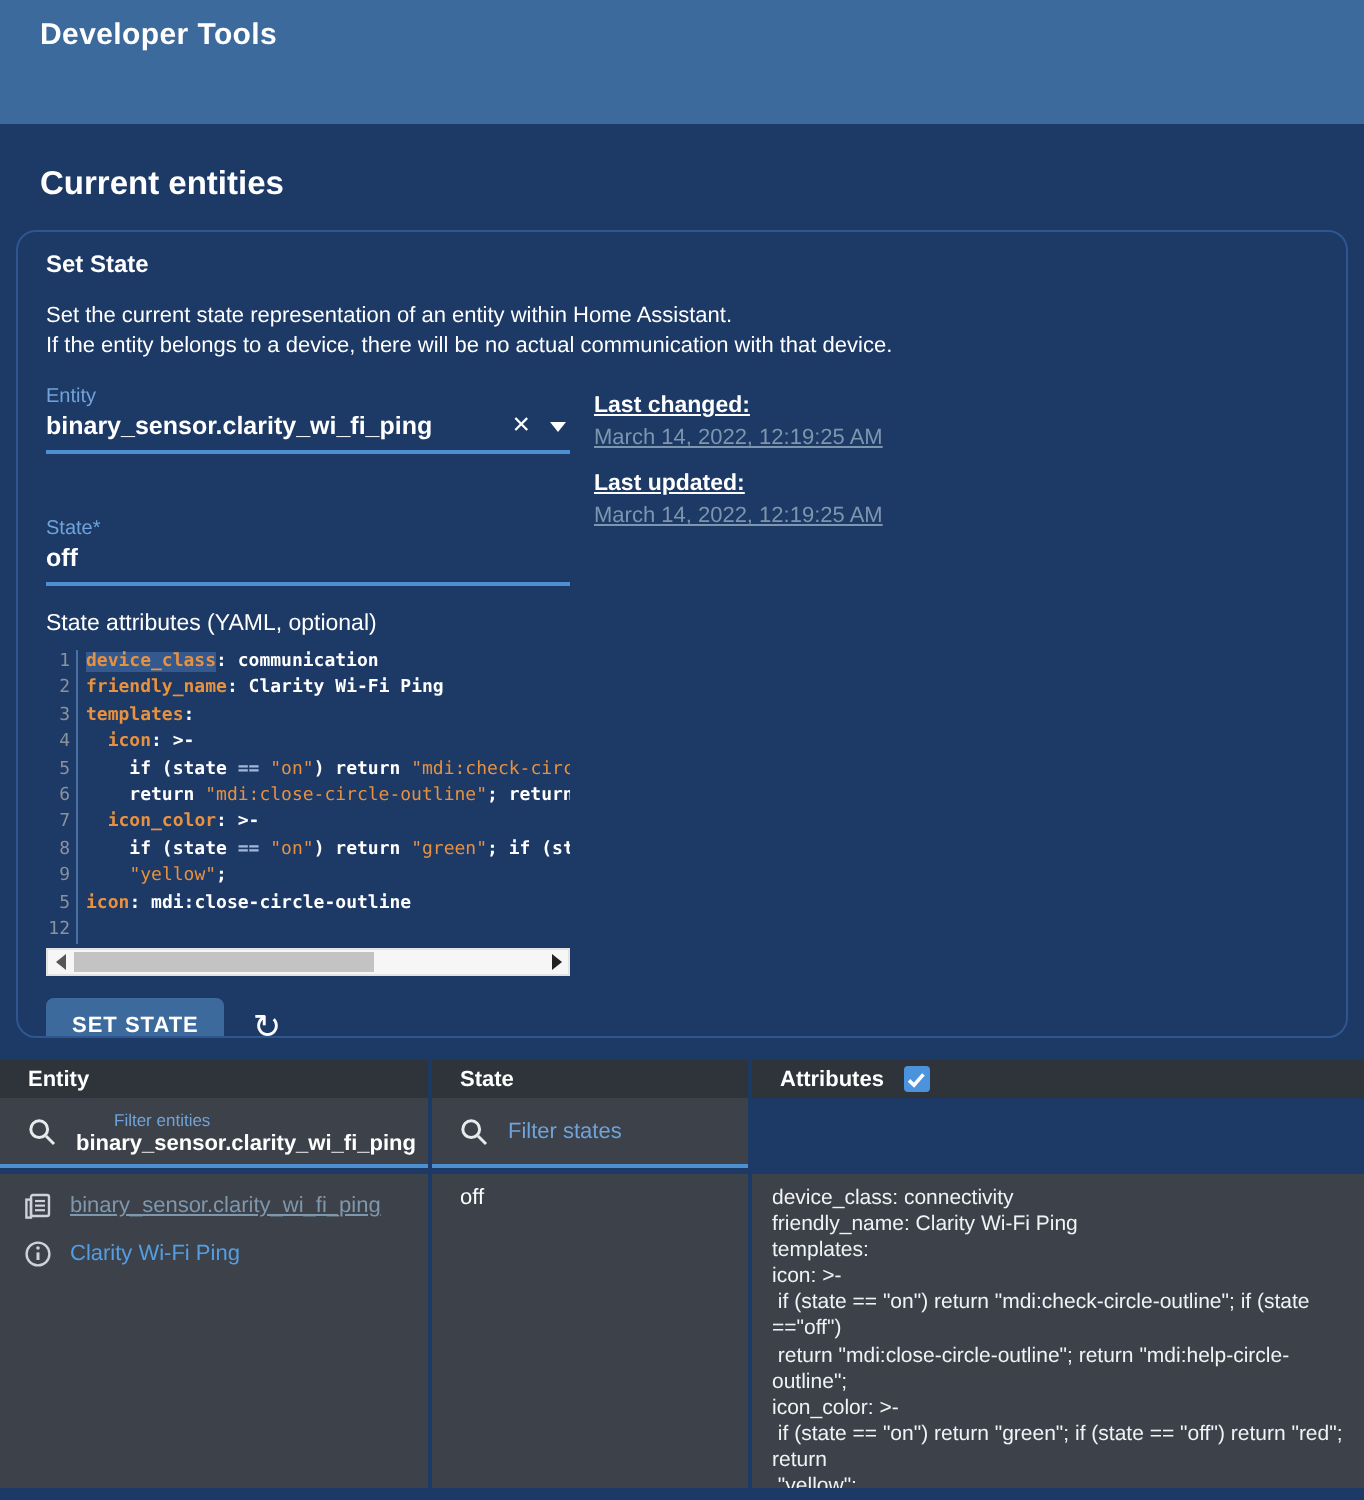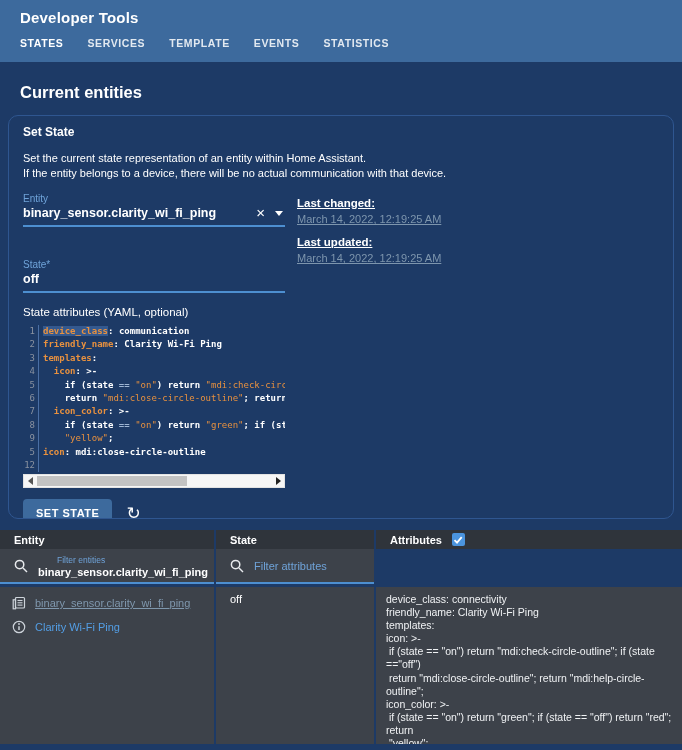--- a/index.html
+++ b/index.html
@@ -92,27 +92,20 @@
   .entity-link { font-size:11px; color:#7f97ad; text-decoration:underline; cursor:pointer; }
   .friendly-link { font-size:11px; color:#539ee5; cursor:pointer; }
   .state-cell-text { font-size:11px; color:#fff; padding-left:6px; }
   .attr-lines { font-size:10.5px; line-height:13.1px; color:#f0f2f4; padding-left:2px; white-space:pre-wrap; }
 </style>
 </head>
 <body>
 
 <div class="app-header">
   <div class="app-title">Developer Tools</div>
-  <div class="tabs">
-      <div class="tab active">STATES</div>
-      <div class="tab">SERVICES</div>
-      <div class="tab">TEMPLATE</div>
-      <div class="tab">EVENTS</div>
-      <div class="tab">STATISTICS</div>
-    </div>
 </div>
 
 <div class="page-heading">Current entities</div>
 
 <div class="card">
   <div class="card-title">Set State</div>
   <div class="card-desc">
     <div>Set the current state representation of an entity within Home Assistant.</div>
     <div>If the entity belongs to a device, there will be no actual communication with that device.</div>
   </div>
@@ -236,21 +229,21 @@
       <div class="filter-stack">
         <div class="filter-mini-label">Filter entities</div>
         <div class="filter-value">binary_sensor.clarity_wi_fi_ping</div>
       </div>
     </div>
     <div class="filter-cell">
       <svg class="search-icon" width="14" height="14" viewBox="0 0 14 14">
           <circle cx="5.6" cy="5.6" r="4.2" fill="none" stroke="#e8eaed" stroke-width="1.5"></circle>
           <line x1="9" y1="9" x2="13" y2="13" stroke="#e8eaed" stroke-width="1.5"></line>
         </svg>
-      <div class="filter-placeholder">Filter attributes</div>
+      <div class="filter-placeholder">Filter states</div>
     </div>
   </div>
 
   <div class="tgrid tbody">
     <div class="body-cell">
       <div class="ent-line">
         <span class="ico">
           <svg width="14" height="14" viewBox="0 0 14 14">
               <rect x="3.5" y="1.5" width="9" height="10.5" rx="1" fill="none" stroke="#cdd3da" stroke-width="1.2"></rect>
               <rect x="1.2" y="3.8" width="2.3" height="9" fill="none" stroke="#cdd3da" stroke-width="1.2"></rect>

